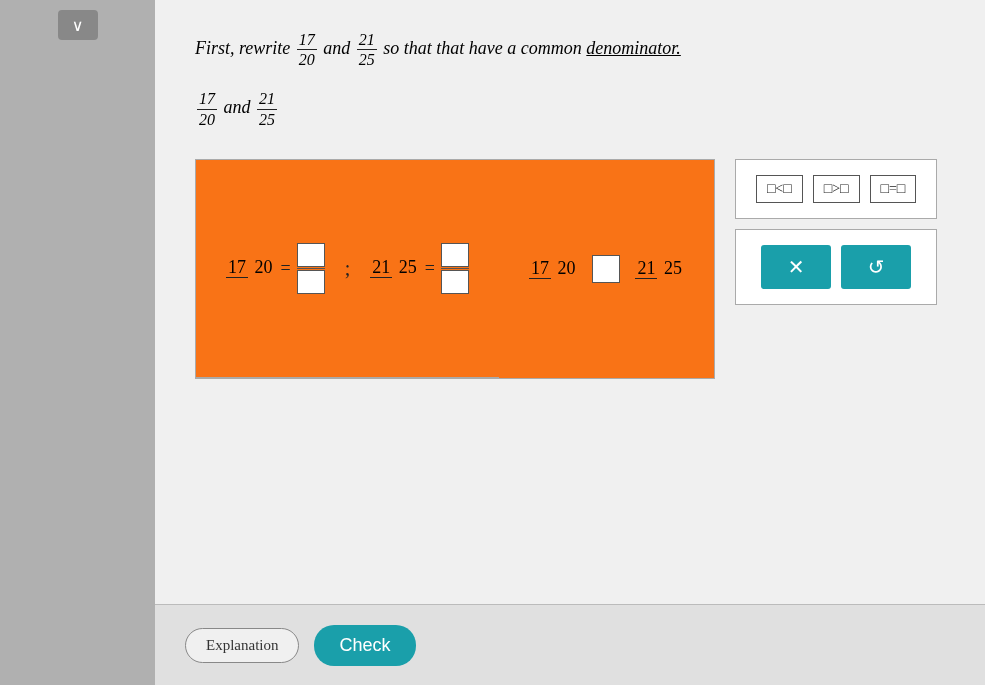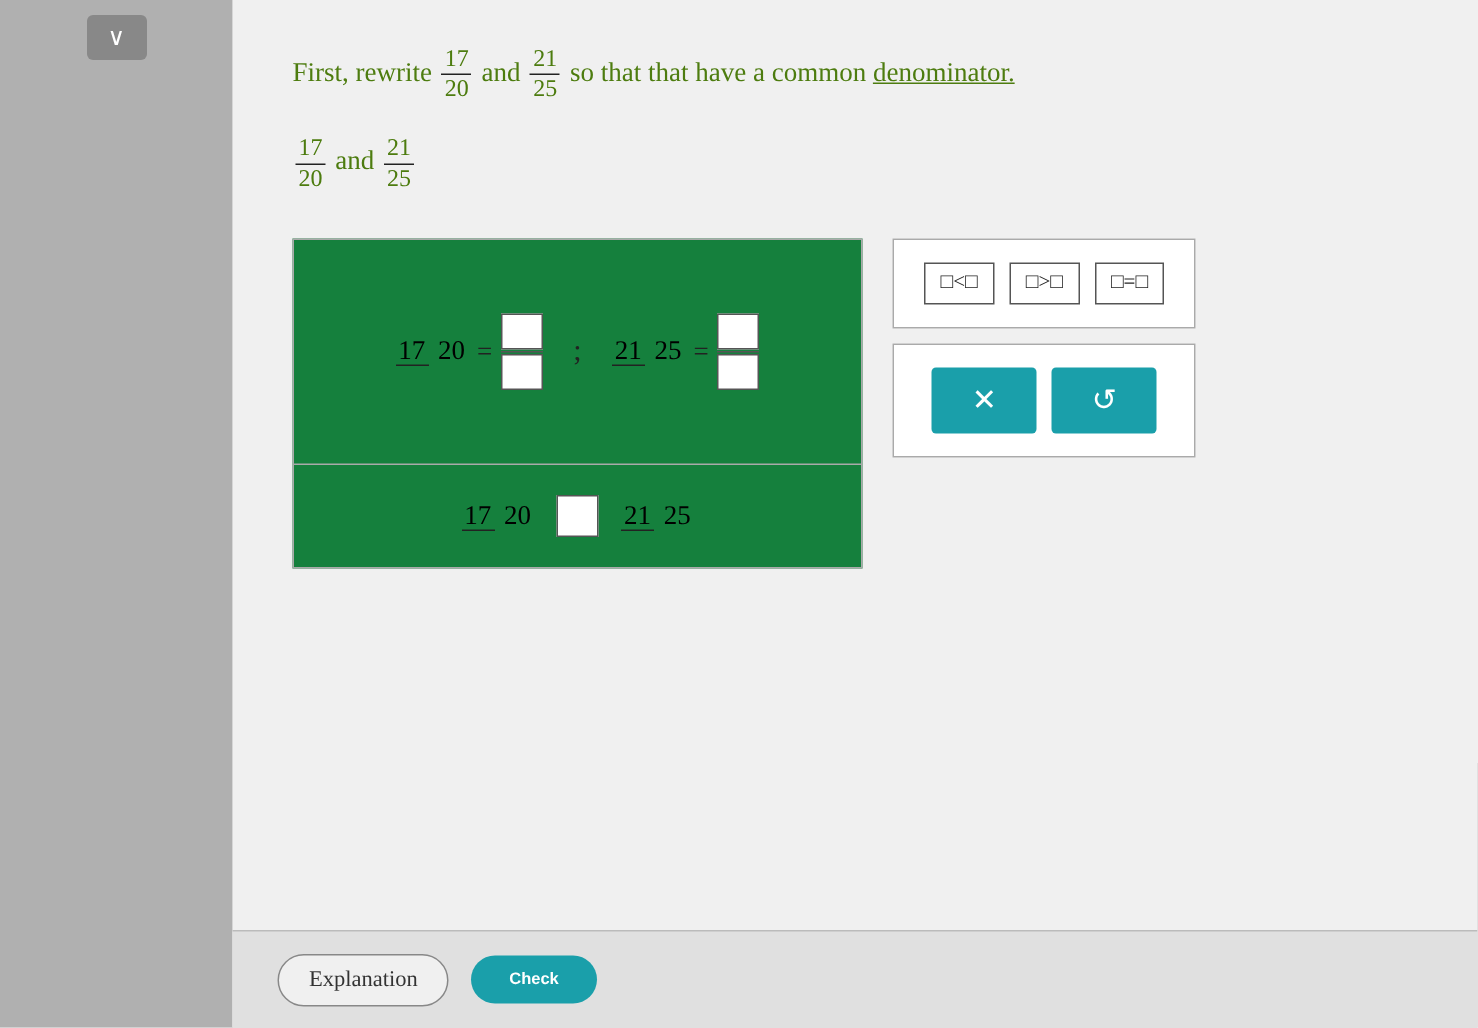--- a/index.html
+++ b/index.html
@@ -40,23 +40,24 @@
       flex: 1;
       background: #f0f0f0;
       display: flex;
       flex-direction: column;
       padding: 30px 40px 20px 40px;
       position: relative;
     }
 
     .instruction-text {
       font-size: 18px;
-      color: #4d7c0f;
+      color: #000000;
       line-height: 1.6;
       margin-bottom: 20px;
+      font-style: italic;
     }
 
     .instruction-text .fraction {
       display: inline-flex;
       flex-direction: column;
       align-items: center;
       vertical-align: middle;
       margin: 0 2px;
       font-size: 16px;
     }
@@ -79,25 +80,25 @@
 
     .exercise-area {
       display: flex;
       flex-direction: row;
       gap: 20px;
       margin-top: 10px;
     }
 
     .main-box {
       border: 1.5px solid #aaa;
-      background: #15803d;
+      background: #f97316;
       min-width: 380px;
       min-height: 220px;
       display: flex;
-      flex-direction: column;
+      flex-direction: row;
     }
 
     .box-top {
       flex: 1;
       display: flex;
       align-items: center;
       justify-content: center;
       padding: 20px 30px;
       border-bottom: 1.5px solid #aaa;
       gap: 20px;
@@ -230,21 +231,21 @@
       display: flex;
       align-items: center;
       justify-content: center;
     }
 
     .bottom-bar {
       position: absolute;
       bottom: 0;
       left: 0;
       right: 0;
-      height: 65px;
+      height: 81px;
       background: #e0e0e0;
       display: flex;
       align-items: center;
       padding: 0 30px;
       gap: 15px;
       border-top: 1px solid #bbb;
     }
 
     .explanation-btn {
       background: #f0f0f0;
@@ -255,24 +256,24 @@
       color: #333;
       cursor: pointer;
       font-family: 'Times New Roman', Times, serif;
     }
 
     .check-btn {
       background: #1a9faa;
       border: none;
       border-radius: 20px;
       padding: 10px 25px;
-      font-size: 11px;
+      font-size: 18px;
       color: #fff;
       cursor: pointer;
-      font-weight: bold;
+      font-weight: normal;
       font-family: Arial, sans-serif;
     }
   </style>
 </head>
 <body>
 
 <div class="left-panel">
   <button class="chevron-btn">
     <span>∨</span>
   </button>

